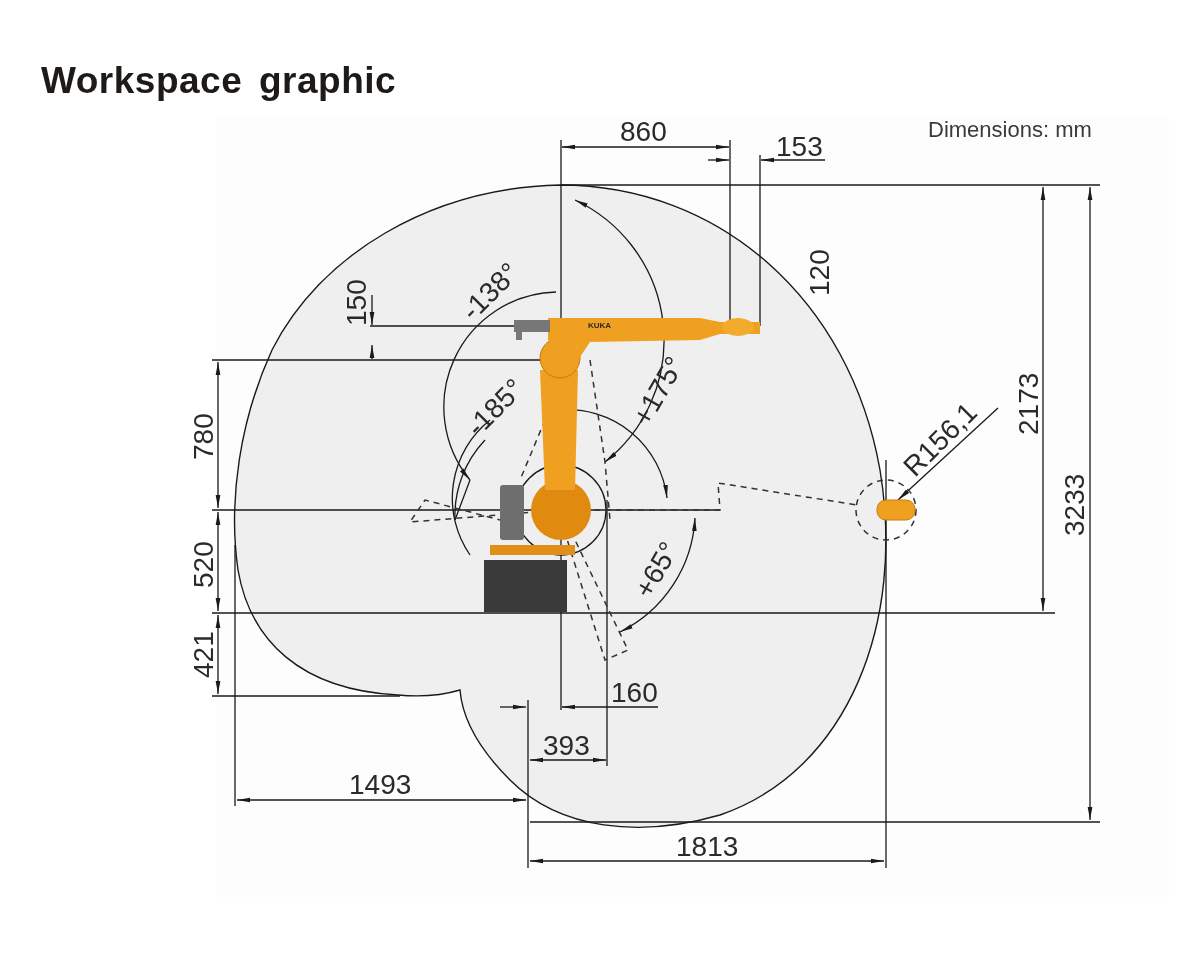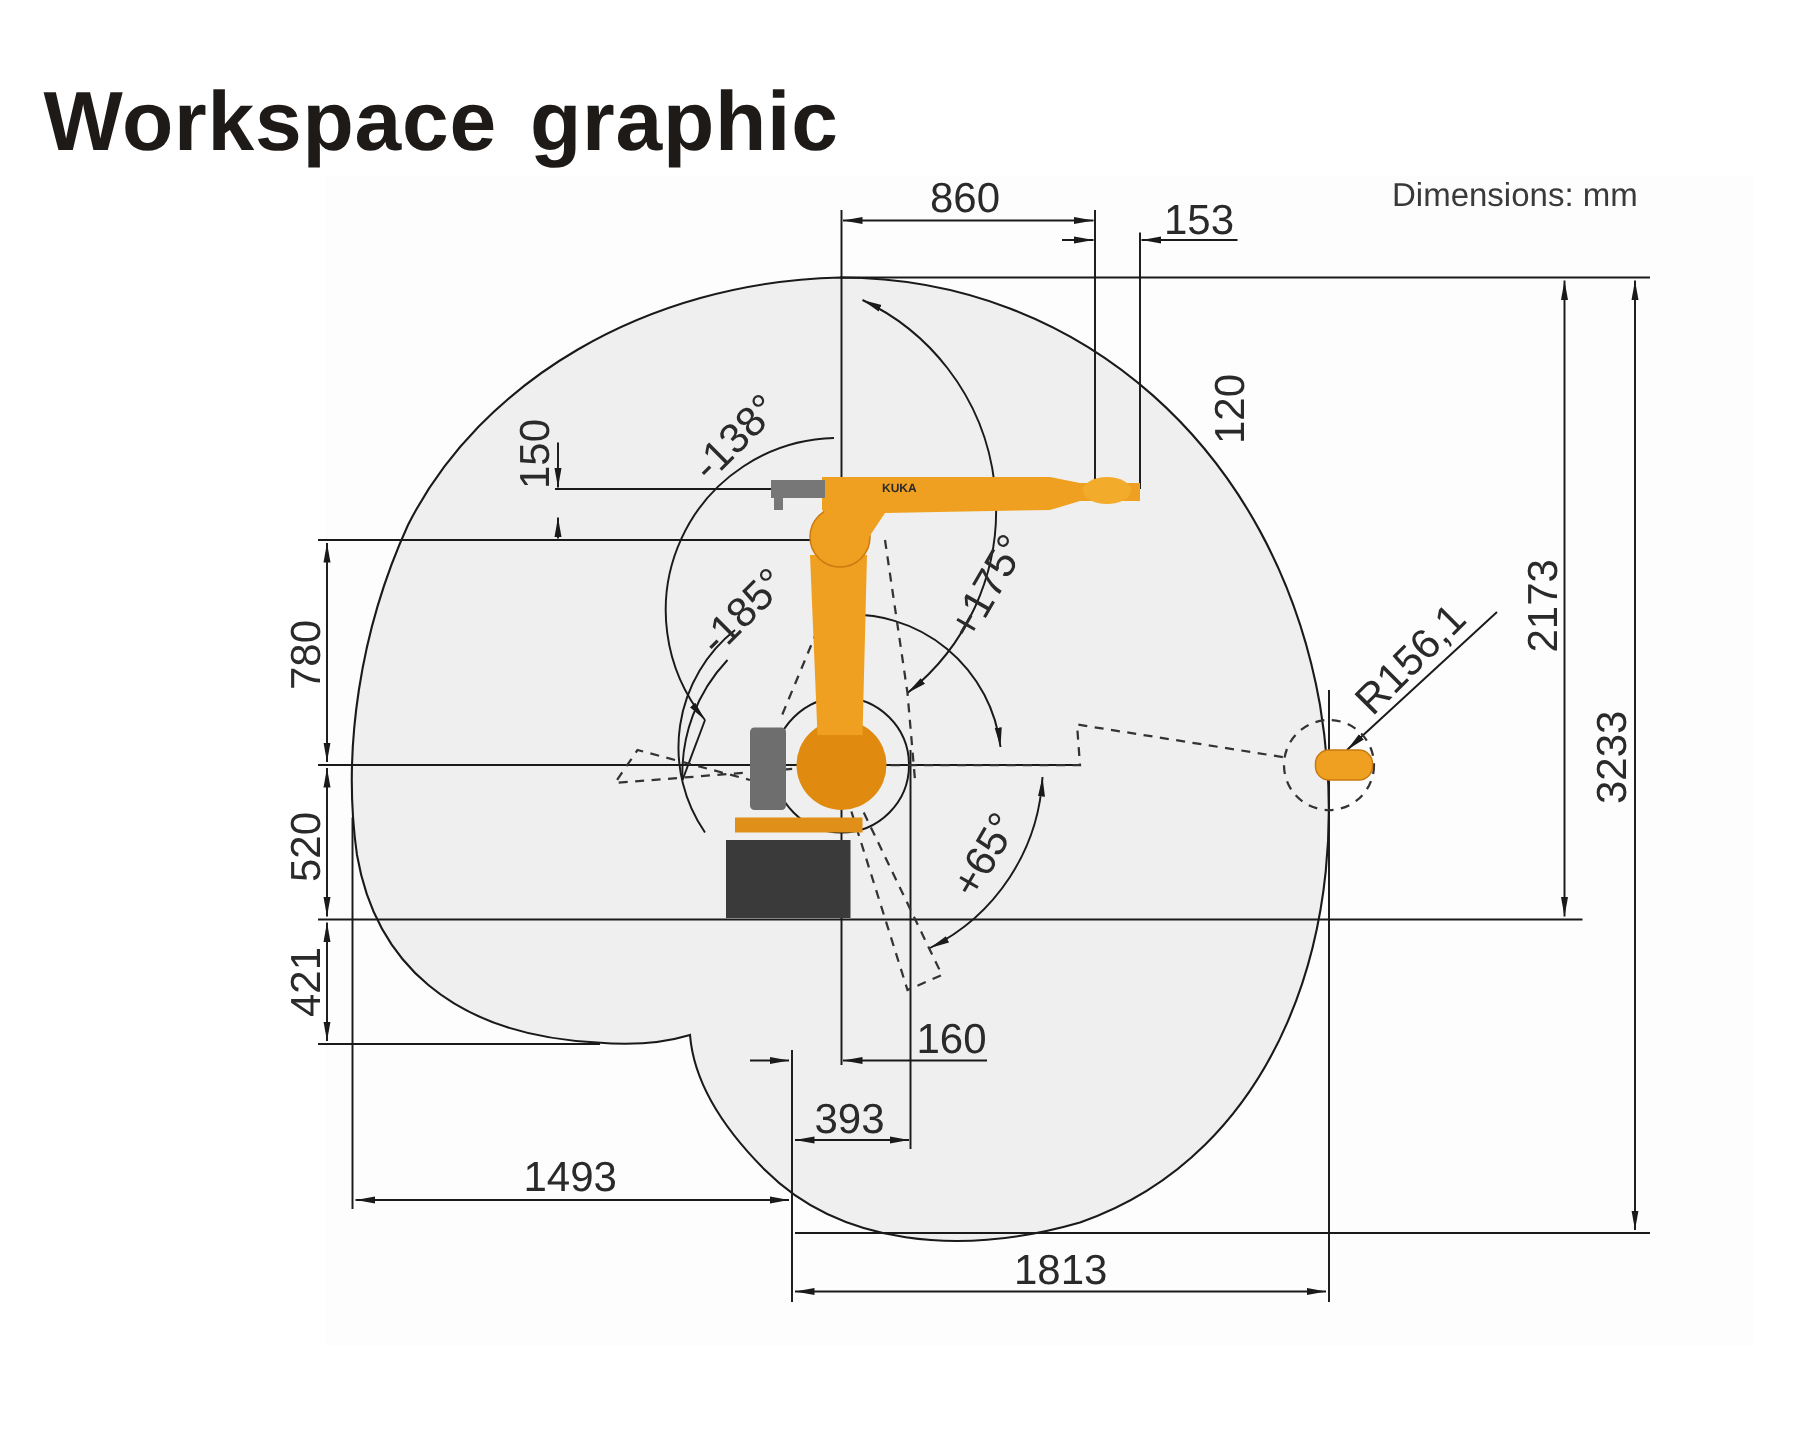--- a/index.html
+++ b/index.html
@@ -1,19 +1,19 @@
 <!DOCTYPE html>
 <html><head>
   <meta charset="utf-8">
   <style>
     html, body { margin: 0; padding: 0; background: #ffffff; }
     body { width: 1195px; height: 956px; position: relative; overflow: hidden;
            font-family: "Liberation Sans", sans-serif; }
-    .page-title { position: absolute; left: 25px; top: 44px; margin: 4px;
-                  font-size: 56px; font-weight: bold; color: #1e1a18; letter-spacing: 0.5px;
+    .page-title { position: absolute; left: 25px; top: 44px; margin: 16px;
+                  font-size: 37px; font-weight: bold; color: #1e1a18; letter-spacing: 0.5px;
                   word-spacing: 6px; }
     .panel { position: absolute; left: 217px; top: 117px; width: 952px; height: 780px;
              background: #fdfdfd; }
     svg.diagram { position: absolute; left: 0; top: 0; width: 1195px; height: 956px; }
     svg text { font-family: "Liberation Sans", sans-serif; fill: #2a2a2a; }
     .dim { font-size: 28px; }
     .units { font-size: 22px; fill: #3a3a3a; }
   </style>
 </head>
 <body>

